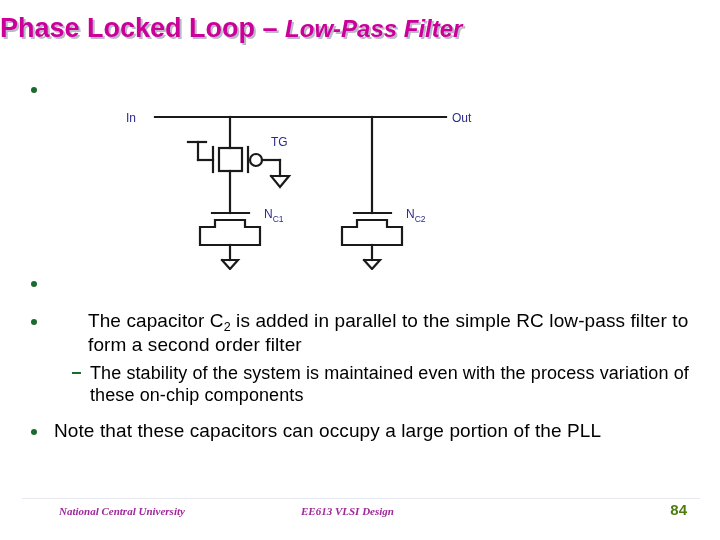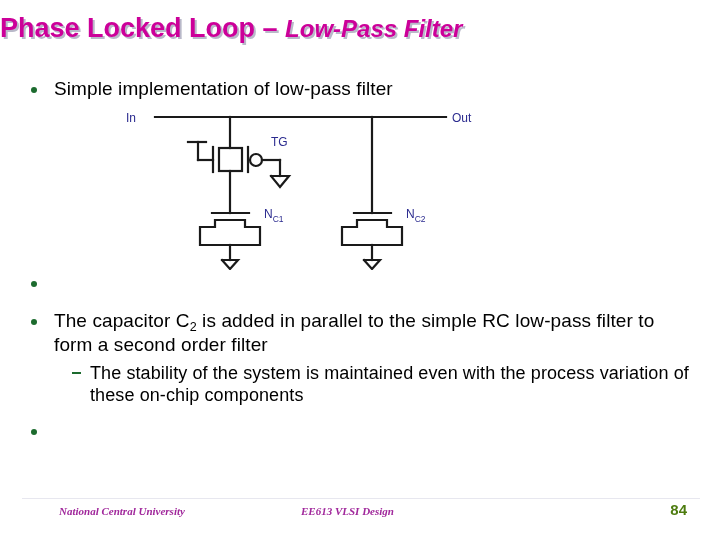--- a/index.html
+++ b/index.html
@@ -66,21 +66,21 @@
     letter-spacing: 0.1px;
   }
   .btext.sub {
     font-size: 18px;
     line-height: 1.2;
   }
   sub { font-size: 0.66em; vertical-align: -0.28em; }
 
   #bullet-1 { left: 31px; top: 78px; width: 660px; }
   #bullet-2 { left: 31px; top: 272px; width: 670px; }
-  #bullet-3 { left: 31px; top: 310px; width: 665px; }
+  #bullet-3 { left: 31px; top: 310px; width: 665px; gap: 34px; }
   #bullet-3a { left: 72px; top: 363px; width: 620px; }
   #bullet-4 { left: 31px; top: 420px; width: 665px; }
 
   
   #circuit {
     position: absolute;
     left: 110px;
     top: 100px;
     width: 400px;
     height: 170px;
@@ -128,21 +128,20 @@
 </style>
 </head>
 <body>
 
 <div id="slide-title">
   <span class="t-main">Phase Locked Loop – </span><span class="t-italic">Low-Pass Filter</span>
 </div>
 
 <div class="bullet-row" id="bullet-1">
   <span class="dot"></span>
-  <span class="btext">Simple implementation of low-pass filter</span>
 </div>
 
 <div id="circuit">
   <svg width="400" height="170" viewBox="0 0 400 170" xmlns="http://www.w3.org/2000/svg">
     <g stroke="#1a1a1a" stroke-width="2.2" fill="none" stroke-linecap="square">
 
       <line x1="45" y1="17" x2="336" y2="17"></line>
 
       <line x1="120" y1="17" x2="120" y2="48"></line>
 
@@ -196,18 +195,19 @@
   <span class="btext">The capacitor C<sub>2</sub> is added in parallel to the simple RC low-pass filter to form a second order filter</span>
 </div>
 
 <div class="bullet-row" id="bullet-3a">
   <span class="dash"></span>
   <span class="btext sub">The stability of the system is maintained even with the process variation of these on-chip components</span>
 </div>
 
 <div class="bullet-row" id="bullet-4">
   <span class="dot"></span>
+  <span class="btext">Note that these capacitors can occupy a large portion of the PLL</span>
 </div>
 
 <div id="footer-line"></div>
 <div class="footer-item" id="footer-left">National Central University</div>
 <div class="footer-item" id="footer-center">EE613 VLSI Design</div>
 <div id="page-number">84</div>
 
 </body></html>

